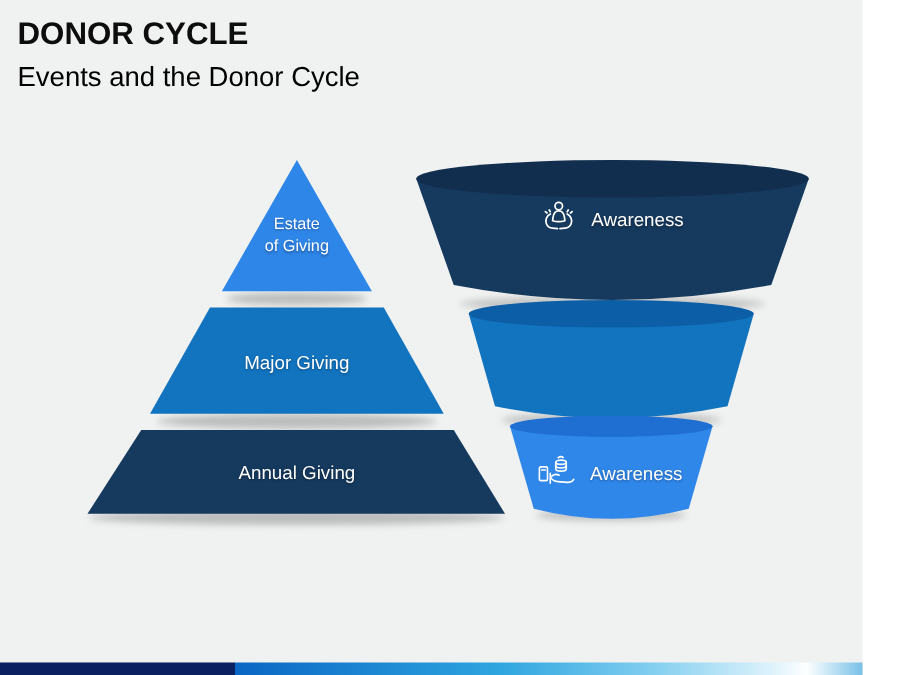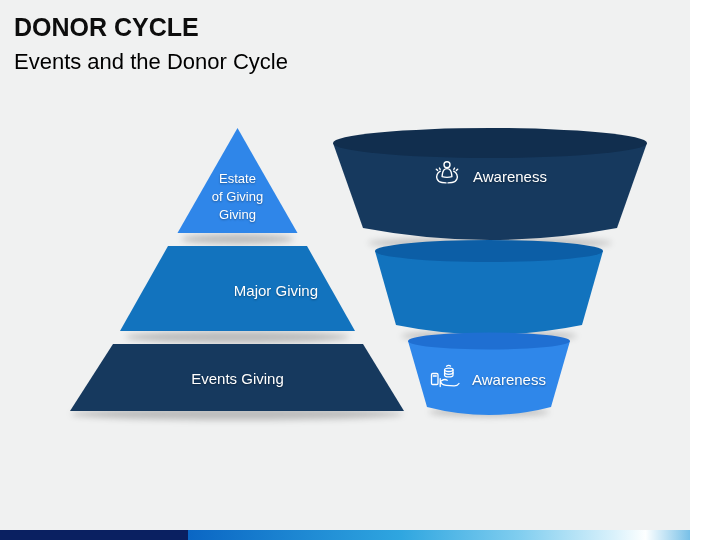--- a/index.html
+++ b/index.html
@@ -16,21 +16,21 @@
     position:absolute; left:14px; top:49px; margin:0;
     font-size:22px; font-weight:400; color:#000;
   }
   .shapes { position:absolute; left:0; top:0; }
   .wlabel {
     position:absolute; color:#fff; text-align:center;
     text-shadow:0 1px 2px rgba(0,0,0,0.35);
   }
   .estate-label { left:177px; top:170px; width:121px; font-size:13px; line-height:18px; }
   .estate-label span { display:block; }
-  .major-label  { left:157px; top:282px; width:161px; font-size:15px;text-align:right; }
+  .major-label  { left:157px; top:282px; width:161px; font-size:15px; }
   .annual-label { left:147px; top:370px; width:181px; font-size:15px; }
   .stage-row {
     position:absolute; display:flex; align-items:center; gap:8px;
     color:#fff; font-size:15px; text-shadow:0 1px 2px rgba(0,0,0,0.35);
   }
   .stage-row .icon { width:36px; height:36px; flex:0 0 auto; }
   .row-awareness  { left:429px; top:158px; height:36px; }
   .row-engagement { left:428px; top:274px; height:36px; }
   .row-donation   { left:428px; top:361px; height:36px; }
   .footer-navy {
@@ -76,24 +76,23 @@
     <path d="M375,251 L396,325 Q489,344 582,325 L603,251 Z" fill="#1273BE"></path>
     <ellipse cx="489" cy="251" rx="114" ry="11" fill="#0C5EA6"></ellipse>
 
     <path d="M408,341 L427,407 Q489,423 551,407 L570,341 Z" fill="#2F87EA"></path>
     <ellipse cx="489" cy="341" rx="81" ry="8.5" fill="#1F6FD2"></ellipse>
   </svg>
 
   <div class="wlabel estate-label">
     <span>Estate</span>
     <span>of Giving</span>
-    <span>Giving</span>
   </div>
   <div class="wlabel major-label">Major Giving</div>
-  <div class="wlabel annual-label">Events Giving</div>
+  <div class="wlabel annual-label">Annual Giving</div>
 
   <div class="stage-row row-awareness">
     <svg class="icon" viewBox="0 0 36 36">
       <g stroke="#fff" stroke-width="1.4" fill="none" stroke-linecap="round" stroke-linejoin="round">
         <circle cx="18" cy="6.8" r="3"></circle>
         <path d="M18,10.6 c2.7,0 4.2,2.1 4.6,5.4 l0.3,2.6 c-3.2,1 -6.6,1 -9.8,0 l0.3,-2.6 c0.4,-3.3 1.9,-5.4 4.6,-5.4 z"></path>
         <path d="M11.3,13.2 c-2.9,1.3 -4.4,4.8 -3.2,7.8 c0.8,2 2.7,3.3 4.9,3.5 l4,0.4"></path>
         <path d="M24.7,13.2 c2.9,1.3 4.4,4.8 3.2,7.8 c-0.8,2 -2.7,3.3 -4.9,3.5 l-4,0.4"></path>
         <path d="M8.6,12.4 l-1.3,-1.1 M11.2,11.4 l-0.8,-1.4"></path>
         <path d="M27.4,12.4 l1.3,-1.1 M24.8,11.4 l0.8,-1.4"></path>

